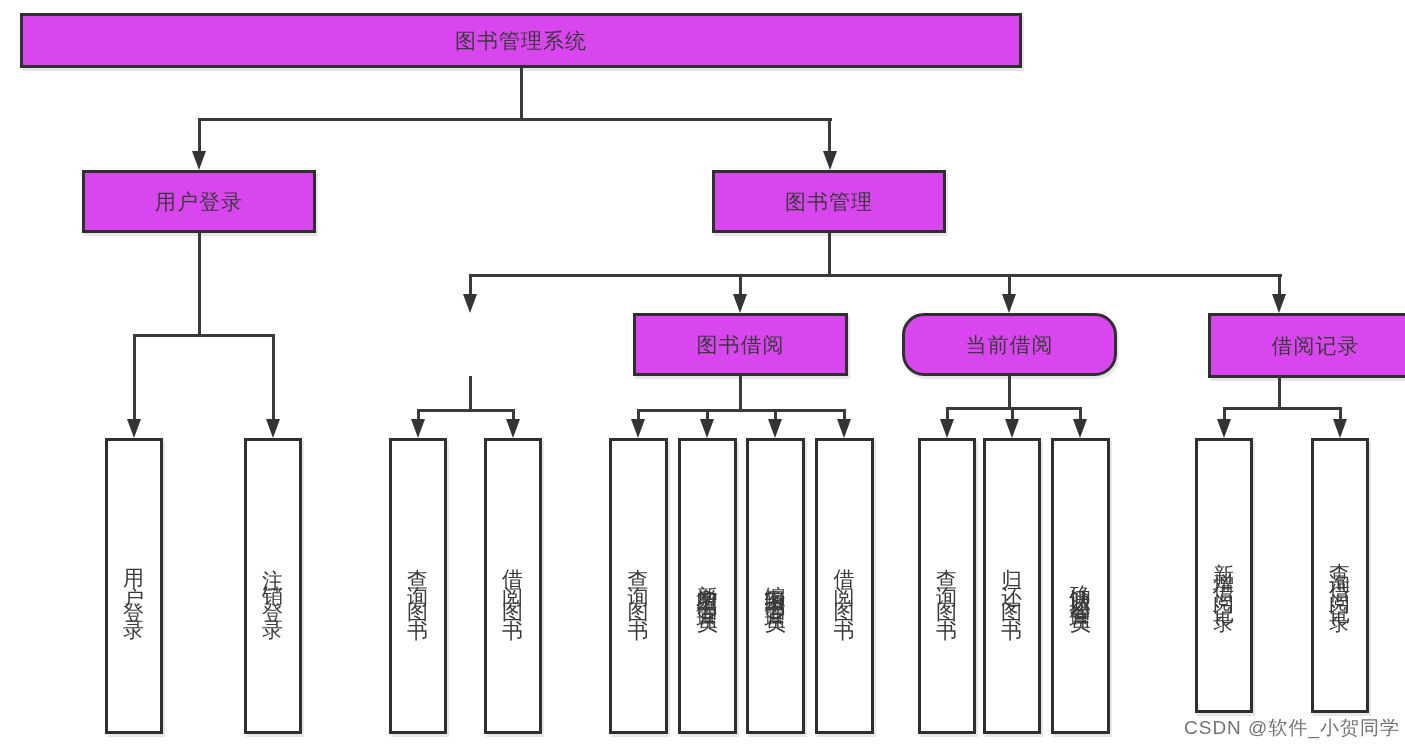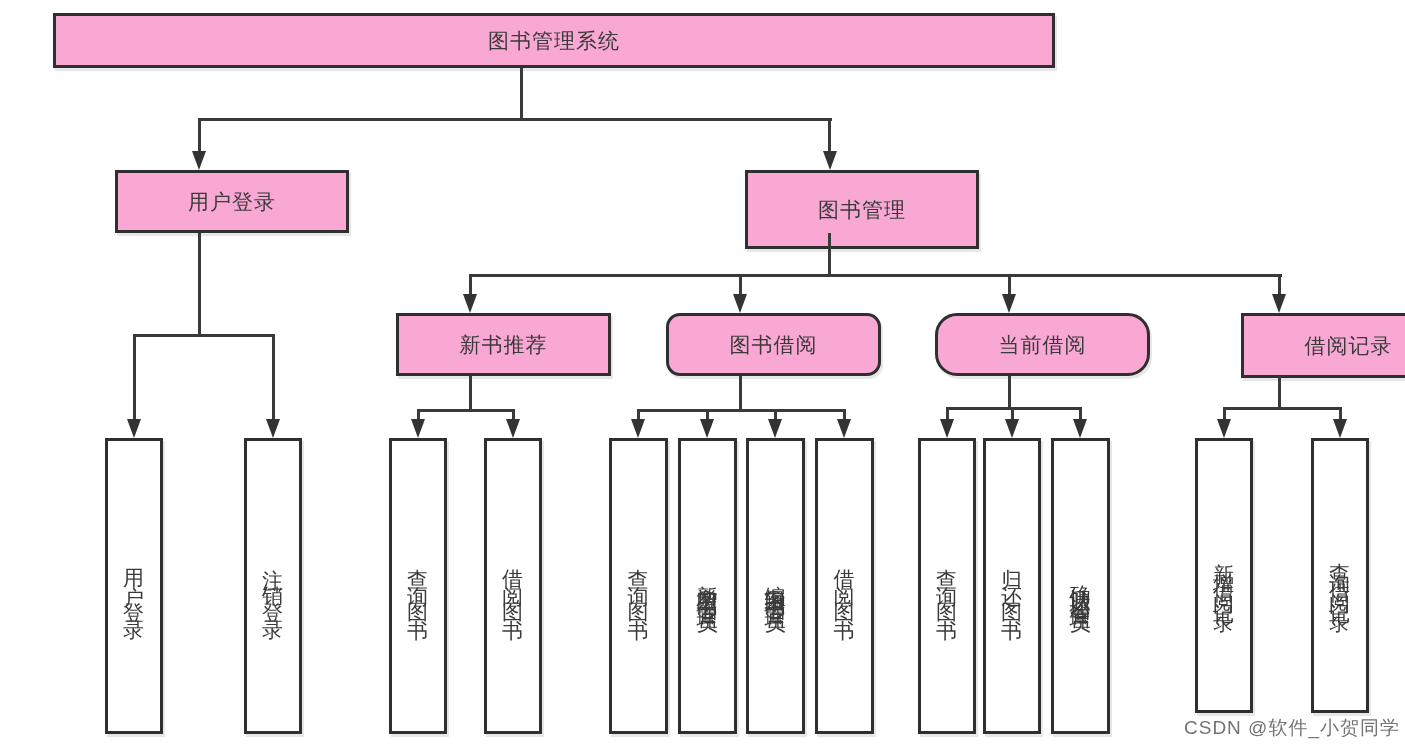--- a/index.html
+++ b/index.html
@@ -6,26 +6,25 @@
   #canvas{
     position:relative;
     width:1405px;height:747px;
     background:#ffffff;
     font-family:"Liberation Sans","DejaVu Sans",sans-serif;
     overflow:hidden;
   }
   .node{
     position:absolute;
     border:3px solid #2f2f2f;
-    background:#f9a8d4;
+    background:#d946ef;
     box-shadow:2px 3px 0 rgba(170,170,170,0.28);
     display:flex;align-items:center;justify-content:center;
     font-size:21px;color:#3a3a3a;letter-spacing:1px;
     box-sizing:border-box;
-    margin-left:33px;
   }
   .leaf{
     position:absolute;
     border:3px solid #2f2f2f;
     background:#ffffff;
     box-shadow:2px 3px 0 rgba(170,170,170,0.28);
     display:flex;align-items:center;justify-content:center;
     box-sizing:border-box;
   }
   .vtext{
@@ -65,21 +64,21 @@
   <div class="vline" style="left:520px;top:68px;height:51px;"></div>
   <div class="hline" style="left:198px;top:118px;width:634px;"></div>
   <div class="vline" style="left:198px;top:118px;height:35px;"></div>
   <div class="arrow" style="left:192px;top:151px;"></div>
   <div class="vline" style="left:828px;top:118px;height:35px;"></div>
   <div class="arrow" style="left:823px;top:151px;"></div>
 
   <div class="node" style="left:82px;top:170px;width:234px;height:63px;">
     <span>用户登录</span>
   </div>
-  <div class="node" style="left:712px;top:170px;width:234px;height:79px;">
+  <div class="node" style="left:712px;top:170px;width:234px;height:63px;">
     <span>图书管理</span>
   </div>
 
   <div class="vline" style="left:198px;top:233px;height:103px;"></div>
   <div class="hline" style="left:133px;top:334px;width:142px;"></div>
   <div class="vline" style="left:133px;top:334px;height:88px;"></div>
   <div class="arrow" style="left:127px;top:419px;"></div>
   <div class="vline" style="left:272px;top:334px;height:88px;"></div>
   <div class="arrow" style="left:266px;top:419px;"></div>
 
@@ -87,24 +86,21 @@
   <div class="hline" style="left:469px;top:274px;width:813px;"></div>
   <div class="vline" style="left:469px;top:274px;height:24px;"></div>
   <div class="arrow" style="left:463px;top:294px;"></div>
   <div class="vline" style="left:739px;top:274px;height:24px;"></div>
   <div class="arrow" style="left:733px;top:294px;"></div>
   <div class="vline" style="left:1008px;top:274px;height:24px;"></div>
   <div class="arrow" style="left:1002px;top:294px;"></div>
   <div class="vline" style="left:1278px;top:274px;height:24px;"></div>
   <div class="arrow" style="left:1272px;top:294px;"></div>
 
-  <div class="node" style="left:363px;top:313px;width:215px;height:63px;">
-    <span>新书推荐</span>
-  </div>
-  <div class="node" style="left:633px;top:313px;width:215px;height:63px;border-radius:14px;">
+  <div class="node" style="left:633px;top:313px;width:215px;height:63px;">
     <span>图书借阅</span>
   </div>
   <div class="node" style="left:902px;top:313px;width:215px;height:63px;border-radius:22px;">
     <span>当前借阅</span>
   </div>
   <div class="node" style="left:1208px;top:313px;width:215px;height:65px;">
     <span>借阅记录</span>
   </div>
 
   <div class="vline" style="left:469px;top:376px;height:36px;"></div>

